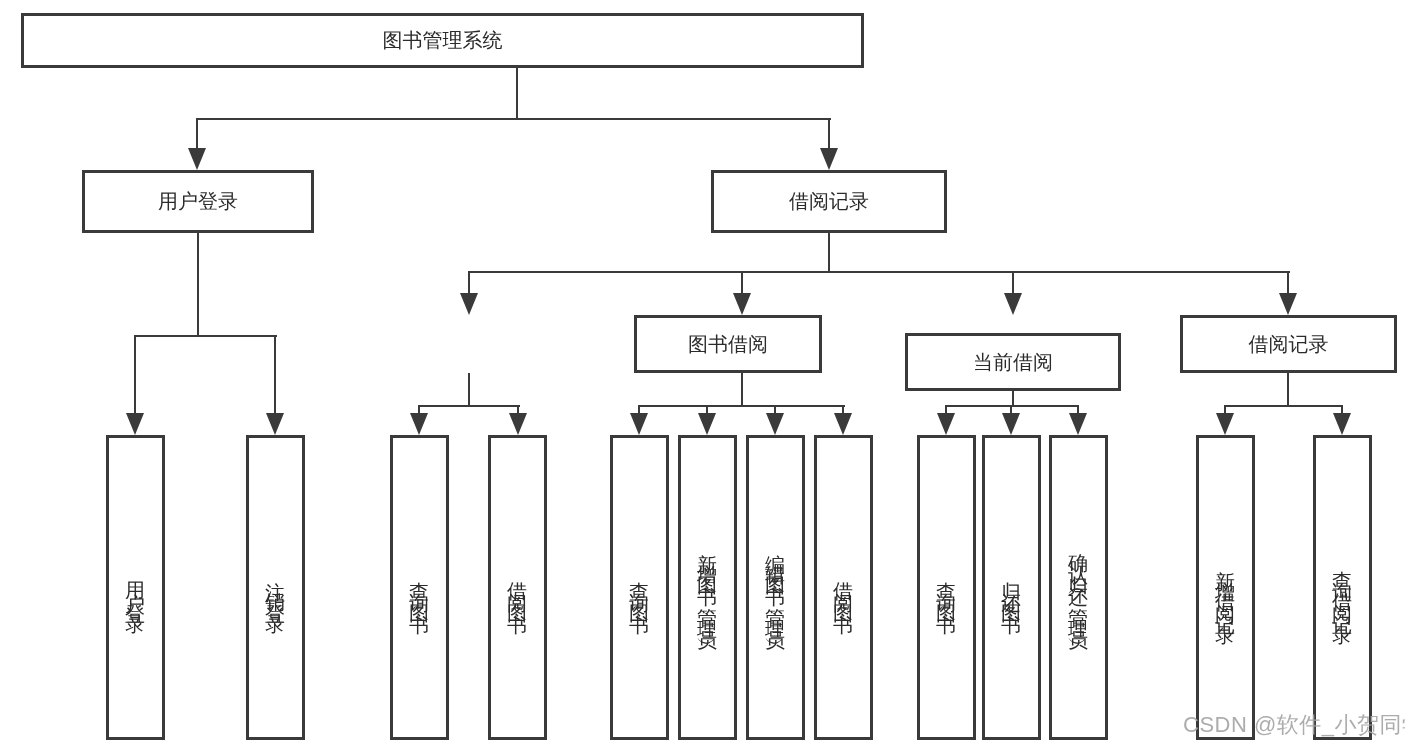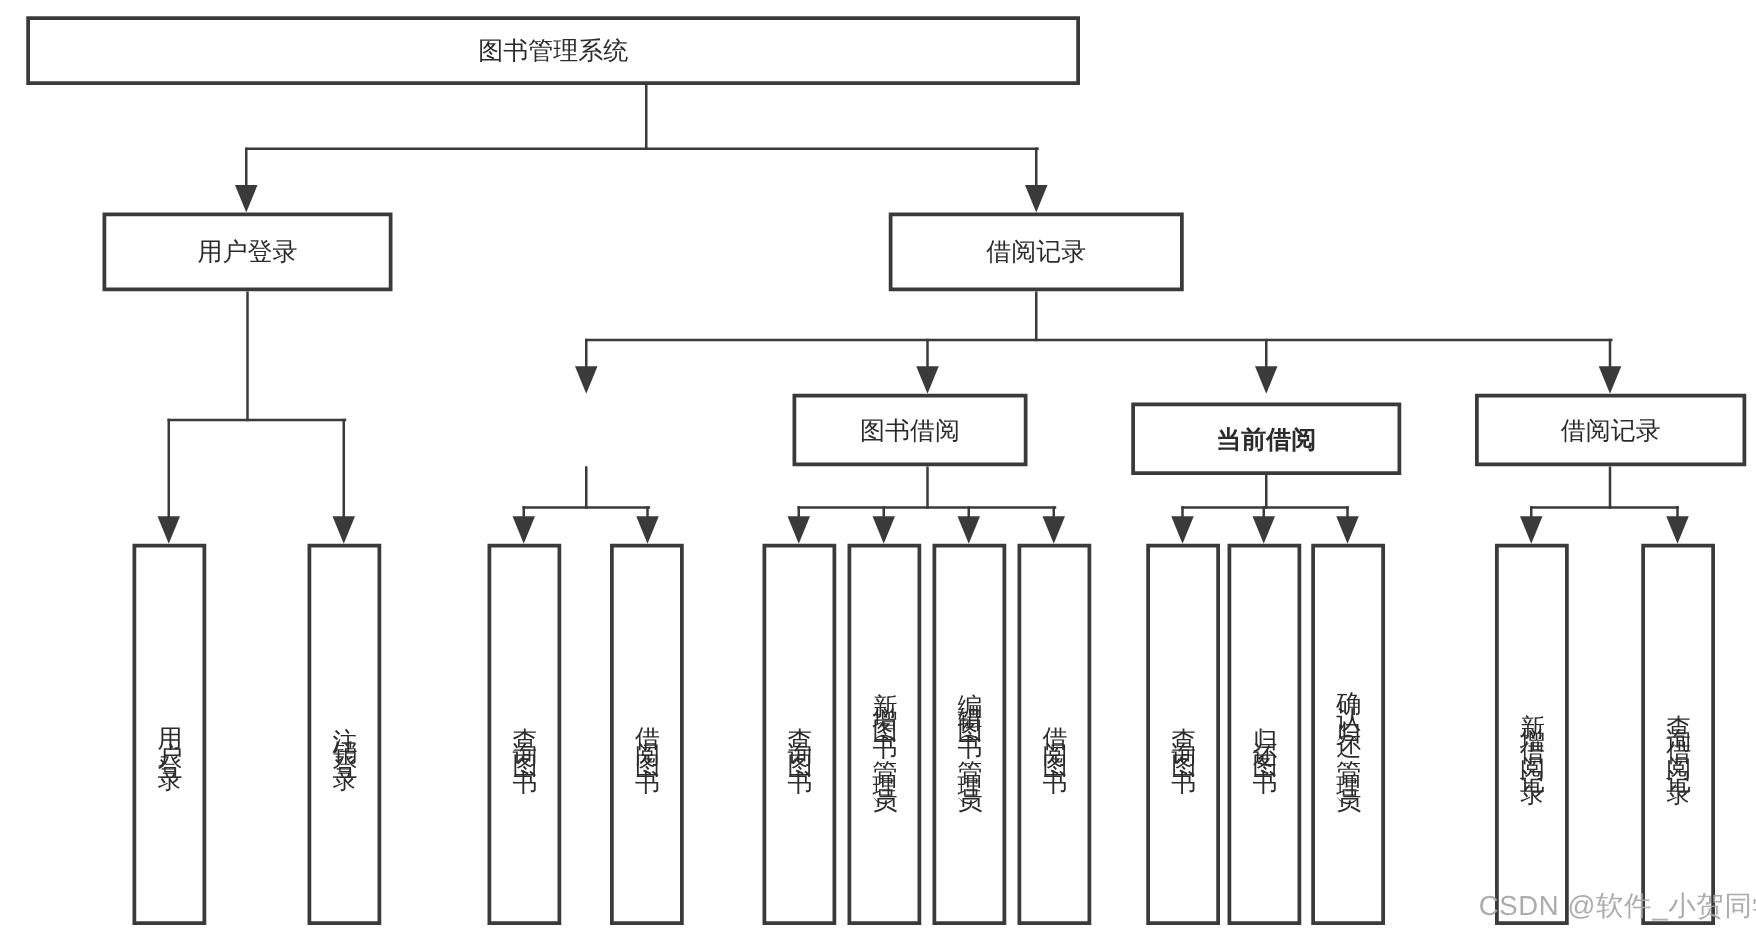--- a/index.html
+++ b/index.html
@@ -98,21 +98,21 @@
   <div class="vline" style="left:741px;  top:271px; height:24px;"></div>
   <div class="arrowhead" style="left:733px;  top:293px;"></div>
   <div class="vline" style="left:1012px; top:271px; height:24px;"></div>
   <div class="arrowhead" style="left:1004px; top:293px;"></div>
   <div class="vline" style="left:1287px; top:271px; height:24px;"></div>
   <div class="arrowhead" style="left:1279px; top:293px;"></div>
 
   <div class="node" style="left:634px; top:315px; width:188px; height:58px;">
     <span>图书借阅</span>
   </div>
-  <div class="node" style="left:905px; top:322px; width:216px; height:58px;font-weight:bold;">
+  <div class="node" style="left:905px; top:333px; width:216px; height:58px;">
     <span>当前借阅</span>
   </div>
   <div class="node" style="left:1180px; top:315px; width:217px; height:58px;">
     <span>借阅记录</span>
   </div>
 
   <div class="vline" style="left:468px; top:373px; height:34px;"></div>
   <div class="hline" style="left:418px; top:405px; width:102px;"></div>
   <div class="vline" style="left:418px; top:405px; height:12px;"></div>
   <div class="arrowhead" style="left:410px; top:413px;"></div>

